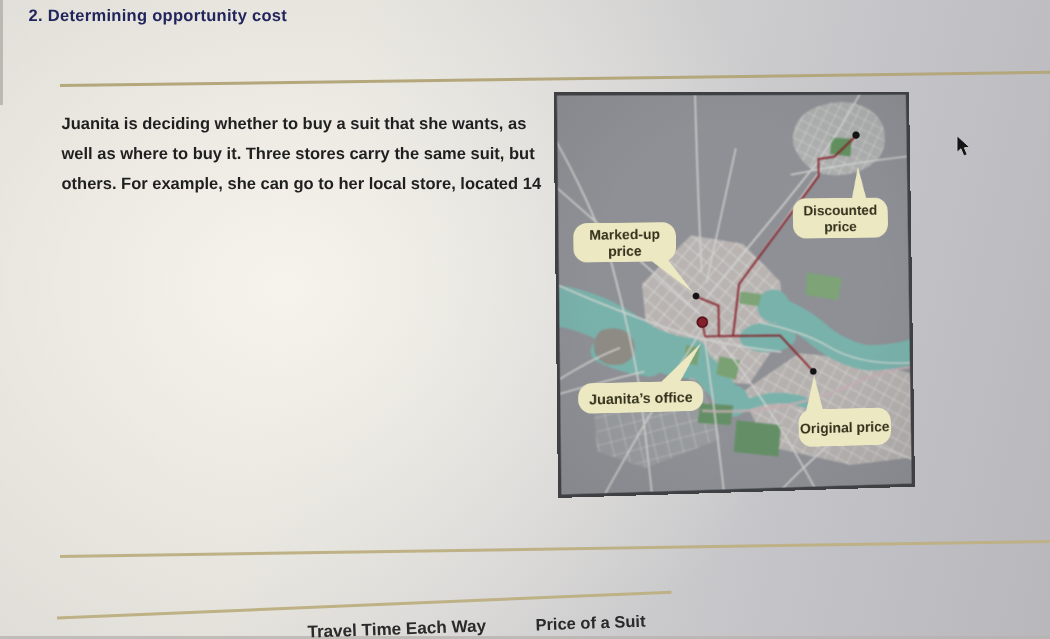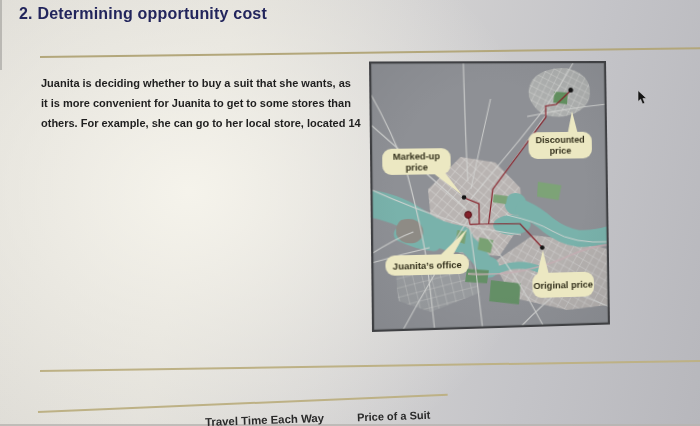--- a/index.html
+++ b/index.html
@@ -2,37 +2,37 @@
 <html><head>
 <meta charset="utf-8">
 <style>
 html,body{margin:0;padding:0;}
 #page{position:relative;width:700px;height:426px;overflow:hidden;
   font-family:"Liberation Sans",sans-serif;
   background:
     radial-gradient(ellipse 480px 400px at 27% 45%, rgba(246,244,236,0.96), rgba(246,244,236,0) 75%),
     linear-gradient(103deg, #dddbd5 0%, #dfddd7 30%, #d3d2d2 52%, #c4c4c8 76%, #b7b7bc 100%);
 }
-.title{position:absolute;left:19px;top:5px;font-size:16px;font-weight:bold;color:#22255c;letter-spacing:0.2px;}
+.title{position:absolute;left:19px;top:5px;font-size:11px;font-weight:bold;color:#22255c;letter-spacing:0.2px;}
 .hr{position:absolute;background:#b3a77b;height:2.4px;}
 .para{position:absolute;left:41px;top:72.5px;font-size:11px;color:#1f1f1f;font-weight:bold;}
 .para div{height:20px;line-height:20px;white-space:nowrap;}
 .blabel{position:absolute;font-size:11px;font-weight:bold;color:#2a2a2a;white-space:nowrap;}
 </style>
 </head>
 <body>
 <div id="page">
 
   <div class="title">2. Determining opportunity cost</div>
 
   <div class="hr" style="left:40px;top:55.5px;width:662px;transform:rotate(-0.76deg);transform-origin:left center;"></div>
 
   <div class="para">
     <div>Juanita is deciding whether to buy a suit that she wants, as</div>
-    <div>it is more convenient for Juanita to get to some stores than</div>
+    <div>well as where to buy it. Three stores carry the same suit, but</div>
     <div>others. For example, she can go to her local store, located 14</div>
   </div>
 
   <svg style="position:absolute;left:369px;top:61px;transform-origin:0 0;transform:matrix3d(1.013603,-0.002083,0,0.000110,0.011142,1.004630,0,-0.000017,0,0,1,0,0,0.5,0,1);" width="240" height="268" viewBox="0 0 240 268">
     <defs>
       <clipPath id="mapclip">
           <rect x="0" y="0" width="240" height="268"></rect>
         </clipPath>
       <radialGradient id="vig" cx="50%" cy="48%" r="72%">
         <stop offset="55%" stop-color="#30343a" stop-opacity="0"></stop>

